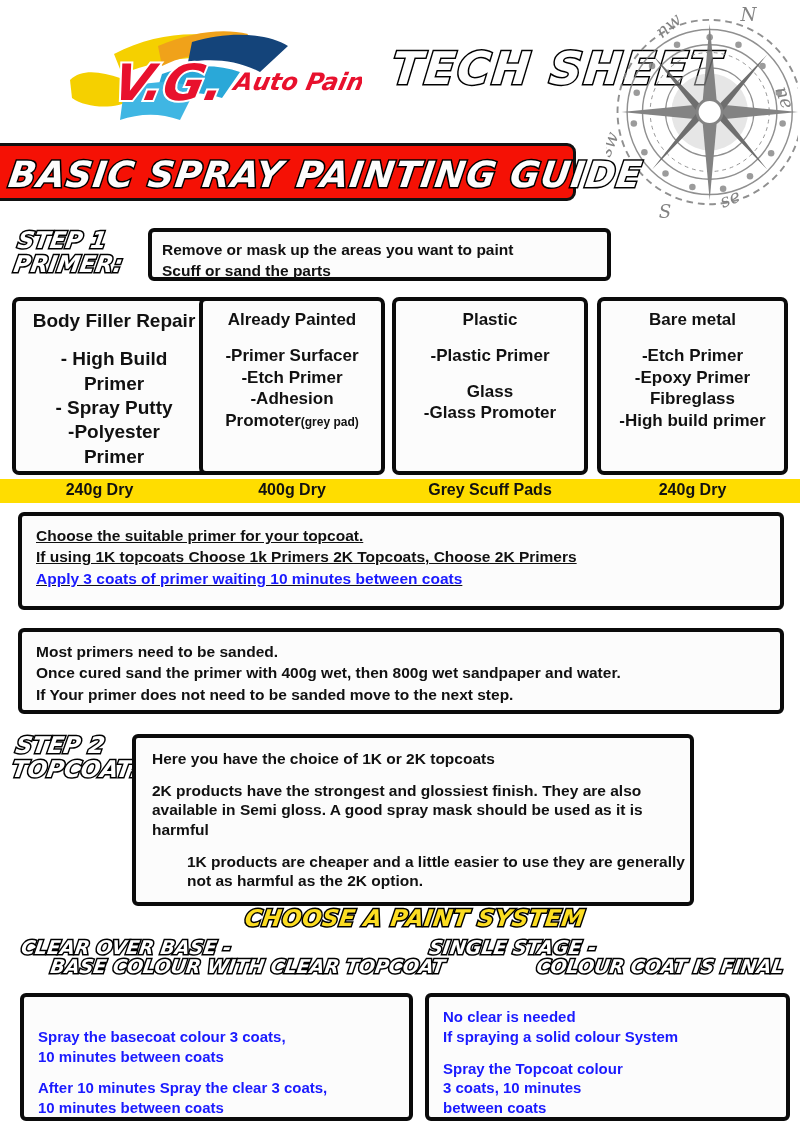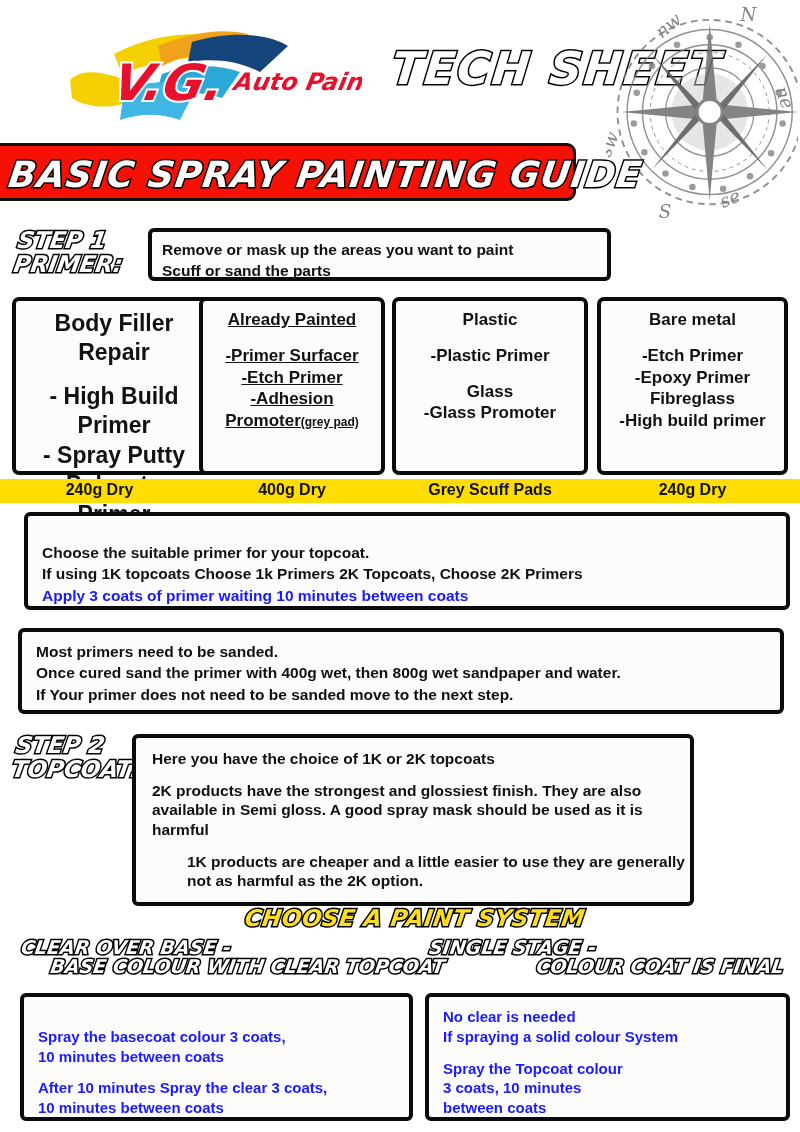--- a/index.html
+++ b/index.html
@@ -135,22 +135,22 @@
     border-radius: 7px;
     top: 297px;
     height: 178px;
     text-align: center;
     padding-top: 8px;
     font-weight: bold;
     font-size: 17px;
     line-height: 1.28;
     color: #111;
   }
-  #col1 { left: 12px;  width: 204px; font-size: 23px; }
-  #col2 { left: 199px; width: 186px; text-decoration: underline; }
+  #col1 { left: 12px;  width: 204px; font-size: 19px; }
+  #col2 { left: 199px; width: 186px; }
   #col3 { left: 392px; width: 196px; }
   #col4 { left: 597px; width: 191px; }
   .col-box .title { display: block; }
   .col-box .gap { display: block; height: 14px; }
   .small-note { font-size: 12px; font-weight: bold; }
 
   
   #yellow-strip {
     position: absolute;
     left: 0; top: 479px;
@@ -164,21 +164,21 @@
     font-size: 16px;
     color: #111;
     text-align: center;
   }
   #ys1 { left: 12px;  width: 175px; }
   #ys2 { left: 199px; width: 186px; }
   #ys3 { left: 392px; width: 196px; }
   #ys4 { left: 597px; width: 191px; }
 
   
-  #primer-choice-box { left: 24px; top: 512px; width: 766px; height: 98px; padding: 26px 0 0 14px; }
+  #primer-choice-box { left: 18px; top: 512px; width: 766px; height: 98px; padding: 9px 0 0 14px; text-decoration: underline; }
   #sanding-box       { left: 18px; top: 628px; width: 766px; height: 86px; padding: 9px 0 0 14px; }
   .blue { color: #1a1aff; }
 
   #topcoat-box { left: 132px; top: 734px; width: 562px; height: 172px; padding: 11px 0 0 16px; }
   #topcoat-box p { margin-bottom: 13px; font-size: 15.5px; line-height: 1.24; }
   #topcoat-box p:last-child { margin-bottom: 0; margin-left: 35px; }
 
   
   #choose-system {
     position: absolute;

